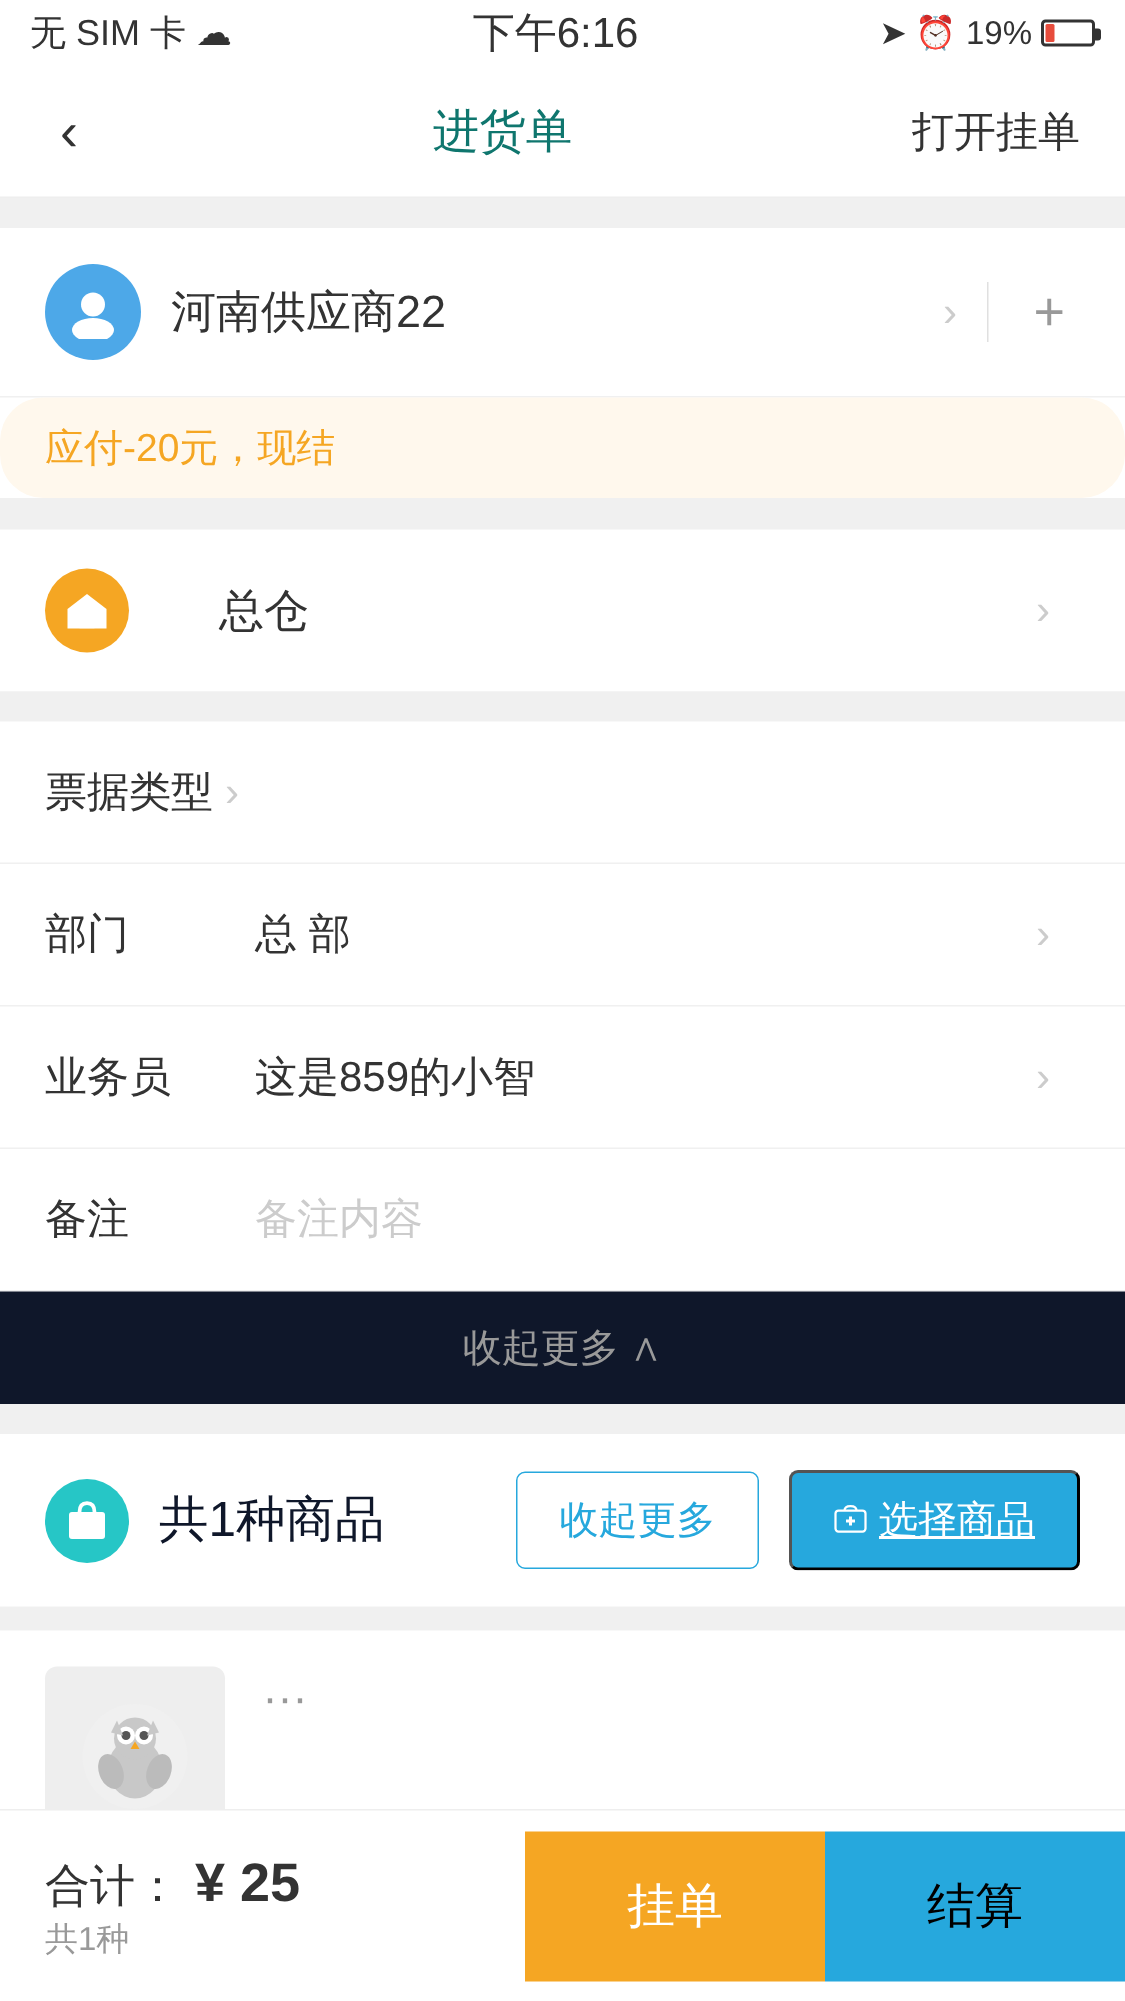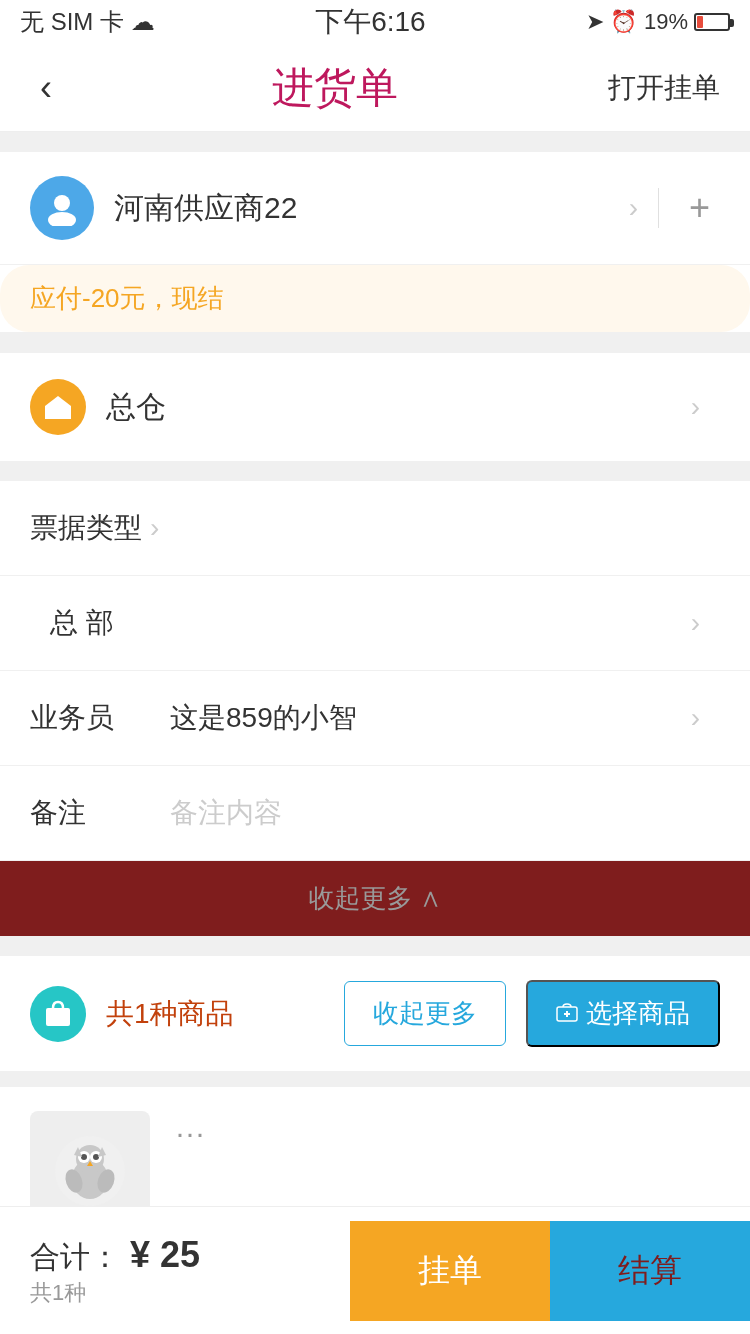--- a/index.html
+++ b/index.html
@@ -50,23 +50,23 @@
       padding: 0 30px;
       border-bottom: 1px solid #eee;
     }
     .nav-back {
       font-size: 36px;
       color: #333;
       cursor: pointer;
       padding: 10px;
     }
     .nav-title {
-      font-size: 42px;
+      font-size: 31px;
       font-weight: 500;
-      color: #be185d;
+      color: #0f766e;
     }
     .nav-action {
       font-size: 28px;
       color: #333;
       cursor: pointer;
     }
 
     
     .section-gap {
       height: 20px;
@@ -128,20 +128,21 @@
       border-radius: 29px;
     }
 
     
     .warehouse-row {
       display: flex;
       align-items: center;
       padding: 26px 30px;
       background: #fff;
       border-top: 1px solid #f0f0f0;
+      gap: 40px;
     }
     .warehouse-icon-wrap {
       width: 56px; height: 56px;
       border-radius: 50%;
       background: #f5a623;
       display: flex; align-items: center; justify-content: center;
       margin-right: 20px;
       flex-shrink: 0;
     }
     .warehouse-icon-wrap svg { width: 30px; height: 30px; fill: #fff; }
@@ -176,21 +177,21 @@
     }
     .form-placeholder {
       flex: 1;
       font-size: 28px;
       color: #ccc;
       padding-left: 20px;
     }
 
     
     .collapse-row {
-      background: #7f1d1d;
+      background: #0f172a;
       display: flex;
       align-items: center;
       justify-content: center;
       padding: 20px;
       gap: 8px;
       cursor: pointer;
     }
     .collapse-text {
       font-size: 26px;
       color: #999;
@@ -206,42 +207,43 @@
     }
     .product-count-icon {
       width: 56px; height: 56px;
       border-radius: 50%;
       background: #26c6c6;
       display: flex; align-items: center; justify-content: center;
       flex-shrink: 0;
     }
     .product-count-text {
       flex: 1;
-      font-size: 28px;
-      color: #c2410c;
+      font-size: 33px;
+      color: #0f172a;
     }
     .btn-outline {
       border: 1.5px solid #26a8dd;
       background: #fff;
       color: #26a8dd;
       font-size: 26px;
       padding: 14px 28px;
       border-radius: 6px;
       cursor: pointer;
     }
     .btn-blue {
       background: #26a8dd;
       color: #fff;
       font-size: 26px;
       padding: 14px 28px;
       border-radius: 6px;
       cursor: pointer;
       display: flex;
       align-items: center;
       gap: 8px;
+      text-decoration: underline;
     }
 
     
     .product-item {
       background: #fff;
       margin-top: 16px;
       display: flex;
       align-items: flex-start;
       padding: 24px 30px;
       gap: 20px;
@@ -316,21 +318,21 @@
       font-size: 32px;
       display: flex;
       align-items: center;
       justify-content: center;
       cursor: pointer;
     }
     .btn-checkout {
       width: 200px;
       height: 100px;
       background: #26a8dd;
-      color: #7f1d1d;
+      color: #000000;
       font-size: 32px;
       display: flex;
       align-items: center;
       justify-content: center;
       cursor: pointer;
     }
   </style>
 </head>
 <body>
 
@@ -391,20 +393,21 @@
 <div class="section-gap"></div>
 
 <div class="form-section">
 
   <div class="form-row">
     <span class="form-label">票据类型</span>
     <span class="chevron-right">›</span>
   </div>
 
   <div class="form-row">
+    <span class="form-label">部门</span>
     <span class="form-value">总 部</span>
     <span class="chevron-right">›</span>
   </div>
 
   <div class="form-row">
     <span class="form-label">业务员</span>
     <span class="form-value">这是859的小智</span>
     <span class="chevron-right">›</span>
   </div>
 

